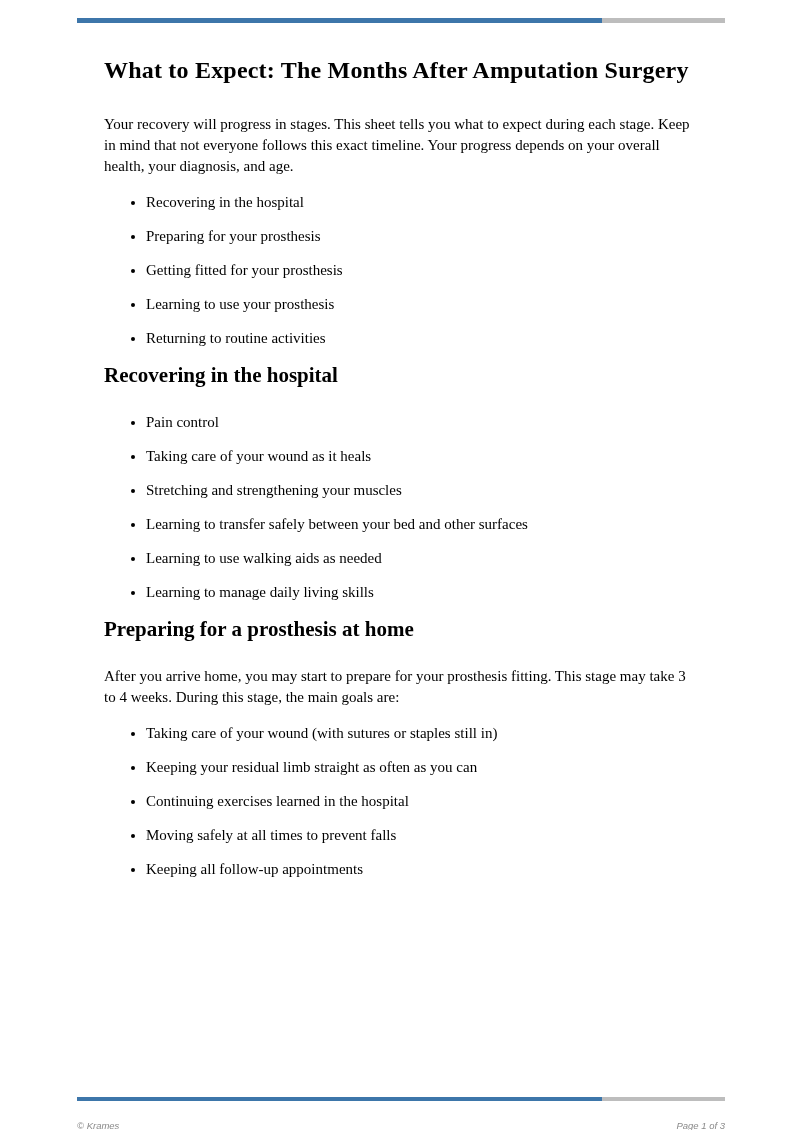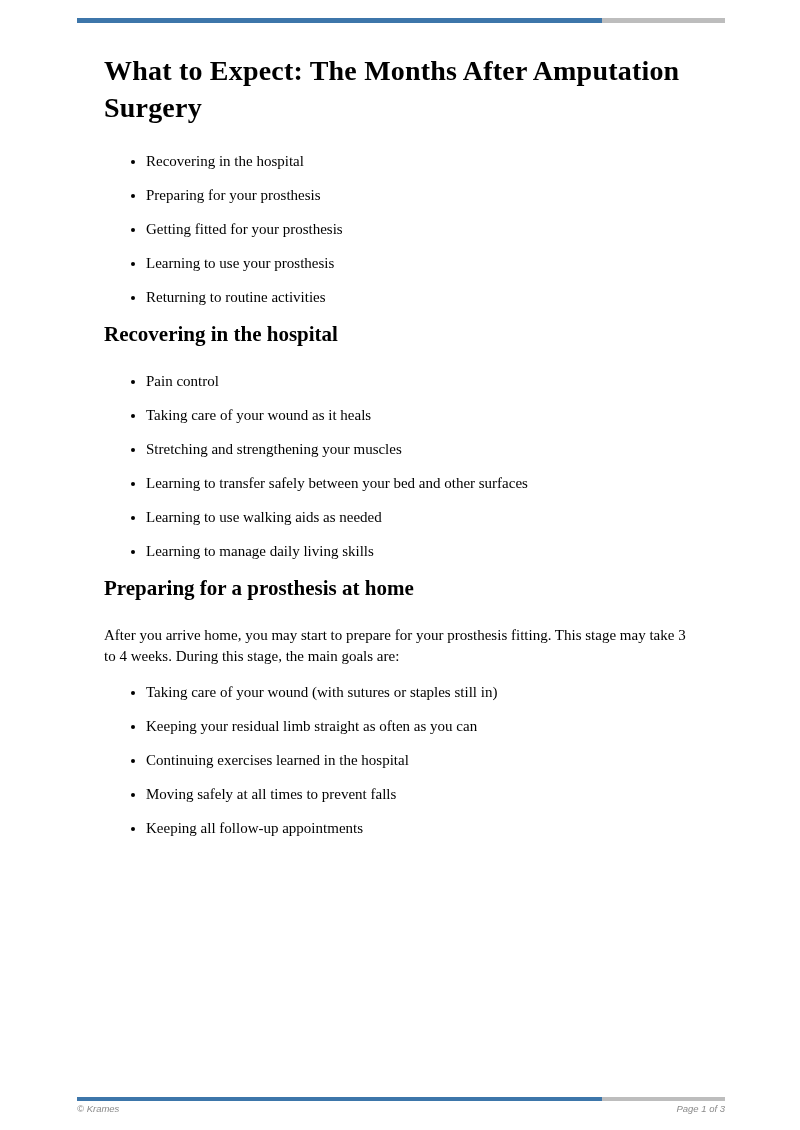--- a/index.html
+++ b/index.html
@@ -21,21 +21,21 @@
   .accent-bar.top { top: 18px; }
   .accent-bar.bottom { top: 1097px; height: 4px; }
   .accent-bar .seg-blue { width: 81%; height: 100%; }
   .accent-bar .seg-gray { width: 19%; height: 100%; }
 
   
   .content { padding: 52px 0 0 104px; width: 696px; }
   .content > * { width: 592px; }
 
   h1.doc-title {
-    font-size: 28px; line-height: 37px; font-weight: bold;
+    font-size: 24px; line-height: 37px; font-weight: bold;
     margin: 0 0 25px 0; letter-spacing: 0.2px;
   }
   p.body-text { font-size: 15px; line-height: 21px; margin: 0 0 9px 0; }
   h2.section-heading {
     font-size: 21px; line-height: 26px; font-weight: bold;
     margin: 0 0 24px 0;
   }
   ul.bullet-list { margin: 15px 0 0 0; padding-left: 42px; list-style: disc outside; width: 550px; }
   ul.bullet-list li { font-size: 15px; line-height: 21px; margin: 0 0 13px 0; }
 
@@ -54,20 +54,21 @@
 
   <div class="accent-bar top">
     <div class="seg-blue" style="background-color: rgb(61, 118, 170);"></div>
     <div class="seg-gray" style="background-color: rgb(189, 189, 189);"></div>
   </div>
 
   <div class="content">
 
     <h1 class="doc-title">What to Expect: The Months After Amputation Surgery</h1>
 
+    <p class="body-text">Your recovery will progress in stages. This sheet tells you what to expect during each stage. Keep in mind that not everyone follows this exact timeline. Your progress depends on your overall health, your diagnosis, and age.</p>
 
 
     <ul class="bullet-list">
         <li>Recovering in the hospital</li>
         <li>Preparing for your prosthesis</li>
         <li>Getting fitted for your prosthesis</li>
         <li>Learning to use your prosthesis</li>
         <li>Returning to routine activities</li>
       </ul>
 
@@ -96,18 +97,18 @@
       </ul>
 
 
   </div>
 
   <div class="accent-bar bottom">
     <div class="seg-blue" style="background-color: rgb(61, 118, 170);"></div>
     <div class="seg-gray" style="background-color: rgb(189, 189, 189);"></div>
   </div>
 
-  <div class="footer-row" style="color: rgb(138, 138, 138);">
+  <div class="footer-row" style="color: rgb(138, 138, 138); margin-top: 17px;">
     <span>© Krames</span>
     <span>Page 1 of 3</span>
   </div>
 
 </div>
 
 </body></html>

